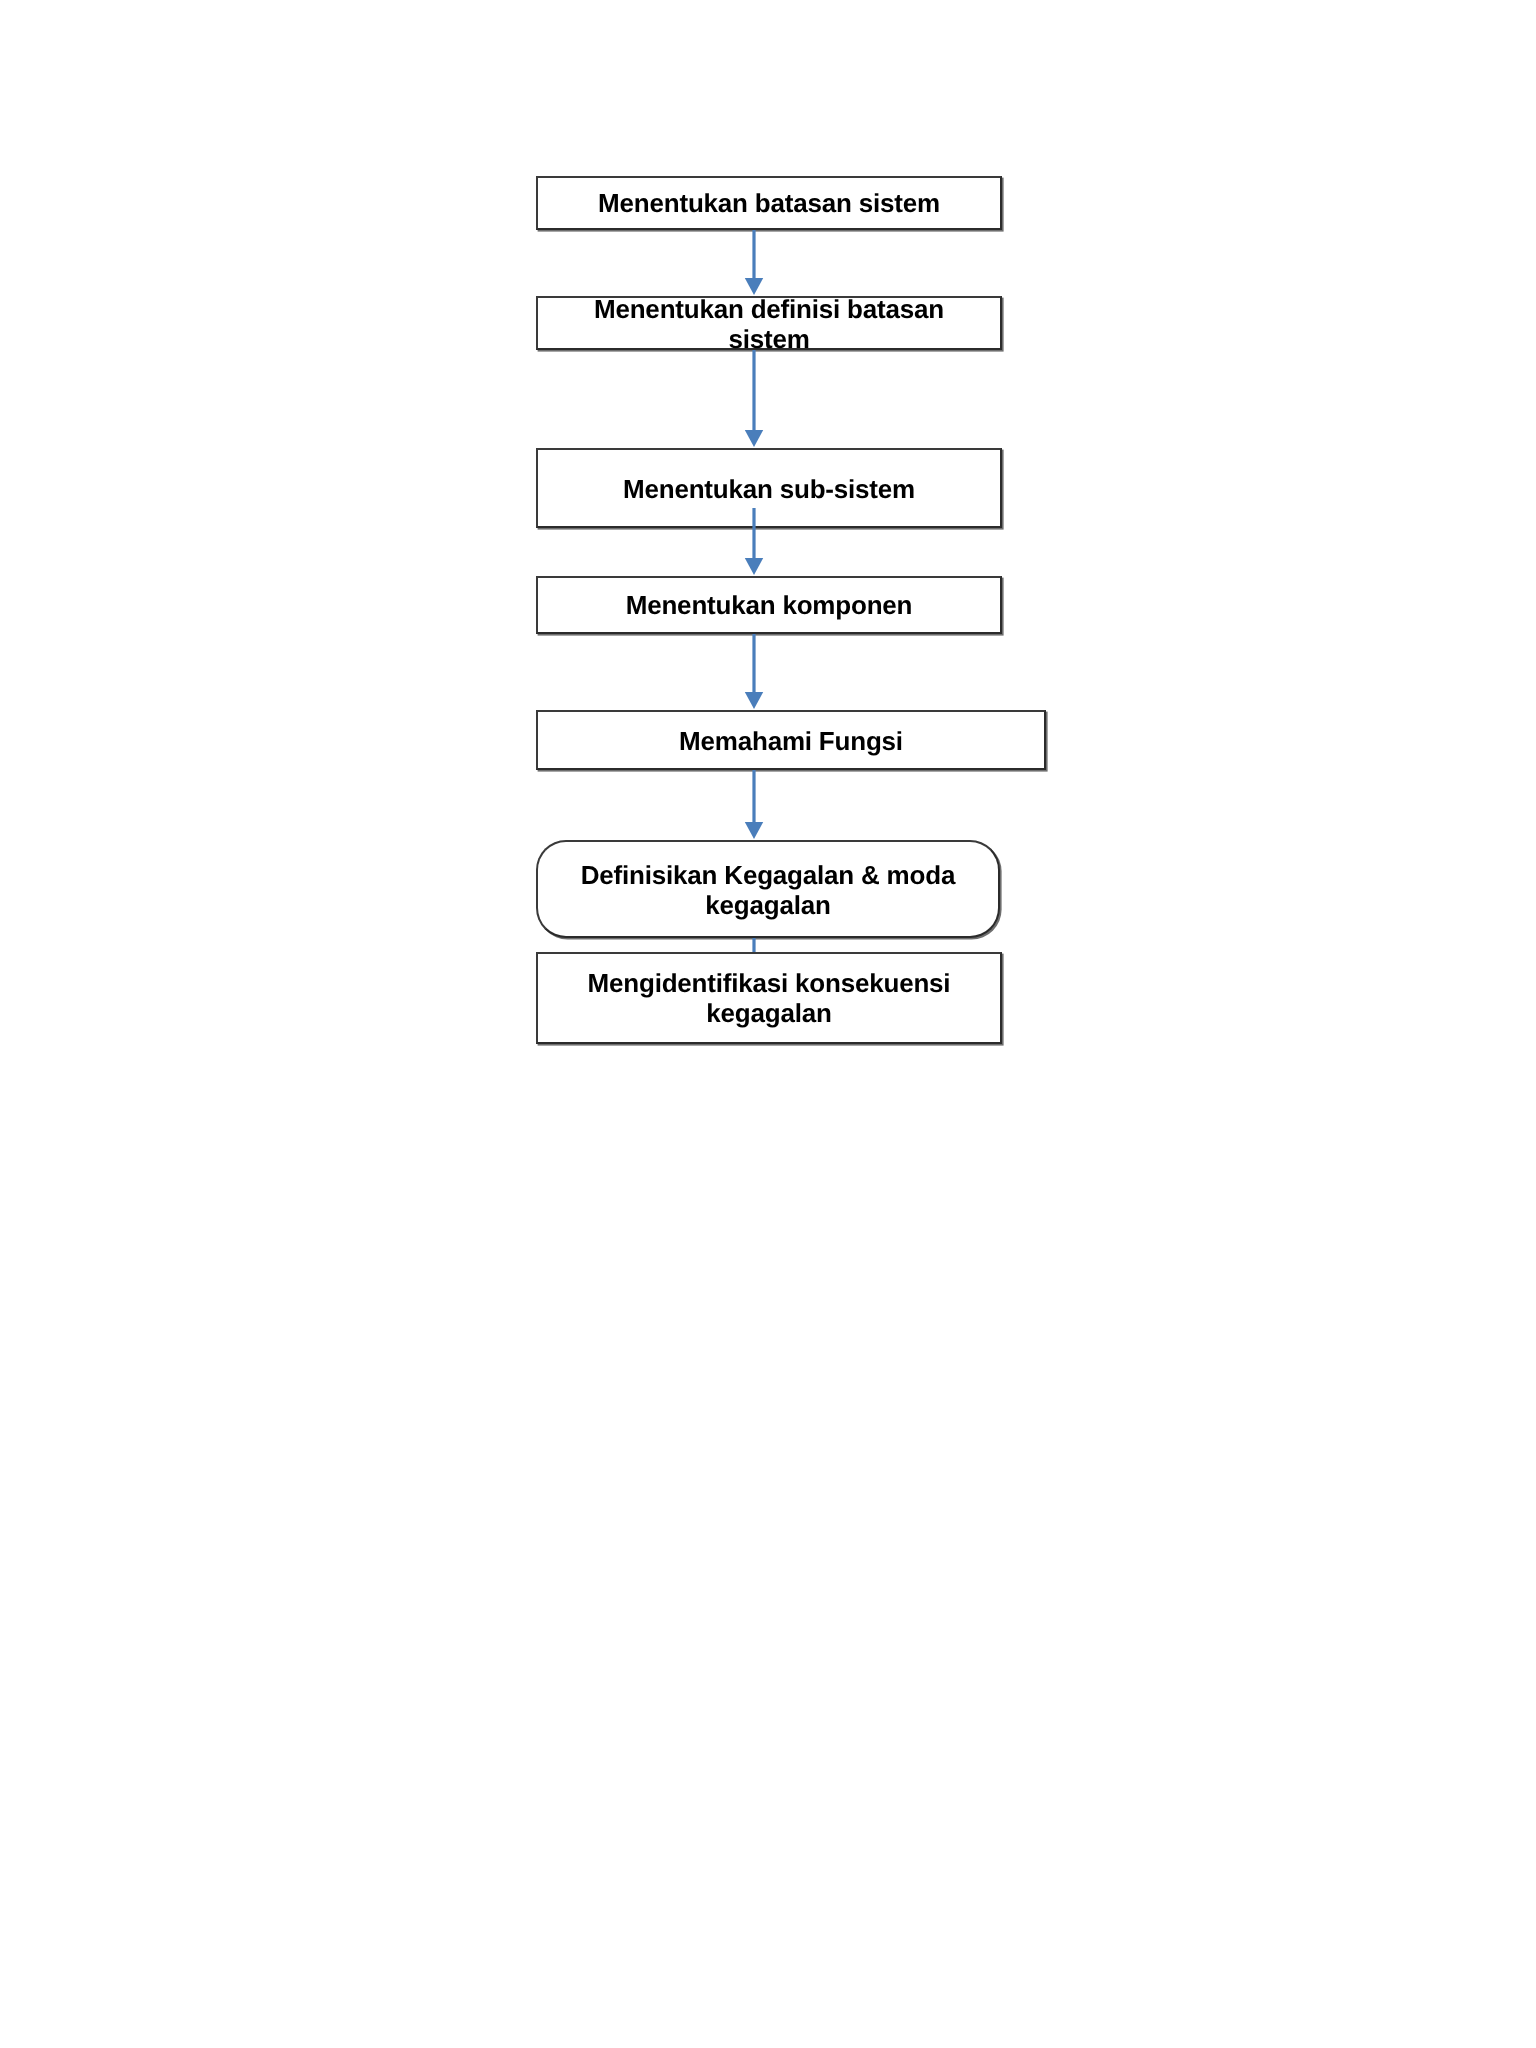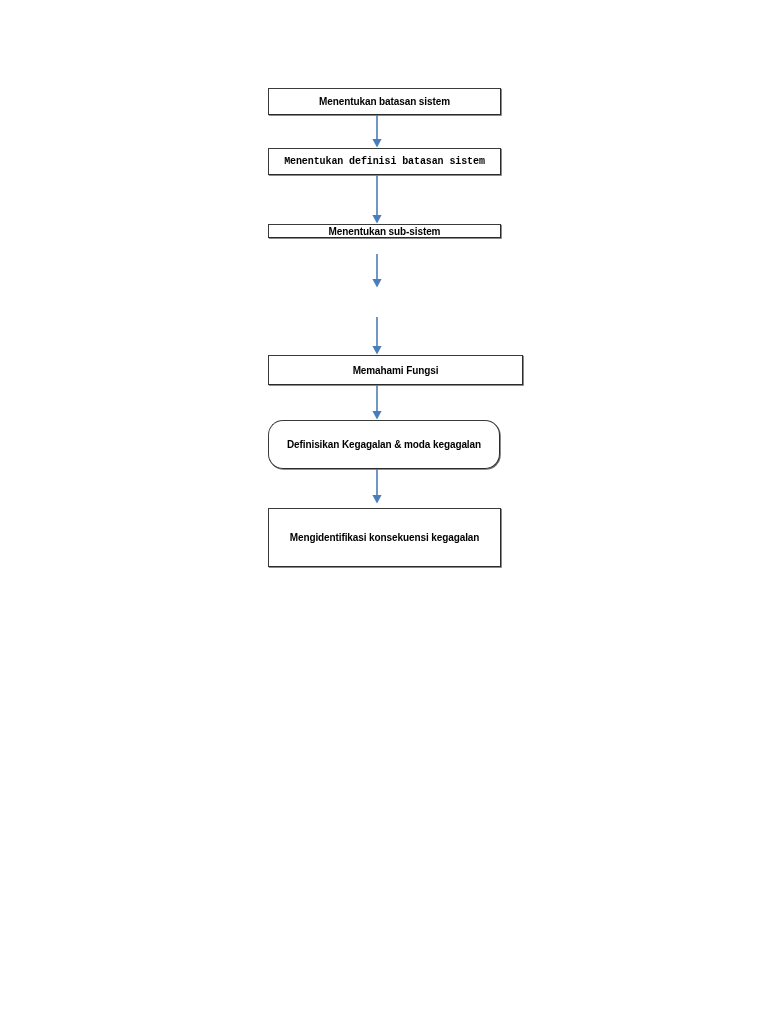--- a/index.html
+++ b/index.html
@@ -30,21 +30,21 @@
     background: #ffffff;
     border: 1.3px solid #3a3a3a;
     border-right-color: #2b2b2b;
     border-bottom-color: #2b2b2b;
     box-shadow: 0.8px 0.8px 0 0 #6e6e6e;
     display: flex;
     align-items: center;
     justify-content: center;
     text-align: center;
     color: #000000;
-    font-size: 10px;
+    font-size: 13px;
     font-weight: 600;
     line-height: 15px;
     letter-spacing: -0.1px;
     padding: 2px 6px;
   }
 
   .node-label {
     display: block;
     width: 100%;
   }
@@ -69,42 +69,45 @@
     <span class="node-label">Menentukan batasan sistem</span>
   </div>
 
   <div class="connector" style="left:369px; top:115px; height:33px;">
     <svg width="16" height="33" viewBox="0 0 16 33">
       <line x1="8" y1="0" x2="8" y2="25" stroke="#4A7EBB" stroke-width="1.6"></line>
       <polygon points="3.4,24 12.6,24 8,32.5" fill="#4A7EBB"></polygon>
     </svg>
   </div>
 
-  <div class="node" style="left:268px; top:148px; width:233px; height:27px;font-family:Liberation Mono, monospace;">
+  <div class="node" style="left:268px; top:148px; width:233px; height:27px;">
     <span class="node-label">Menentukan definisi batasan sistem</span>
   </div>
 
   <div class="connector" style="left:369px; top:175px; height:49px;">
     <svg width="16" height="49" viewBox="0 0 16 49">
       <line x1="8" y1="0" x2="8" y2="41" stroke="#4A7EBB" stroke-width="1.6"></line>
       <polygon points="3.4,40 12.6,40 8,48.5" fill="#4A7EBB"></polygon>
     </svg>
   </div>
 
-  <div class="node" style="left:268px; top:224px; width:233px; height:14px;">
+  <div class="node" style="left:268px; top:224px; width:233px; height:40px;">
     <span class="node-label">Menentukan sub-sistem</span>
   </div>
 
   <div class="connector" style="left:369px; top:254px; height:34px;">
     <svg width="16" height="34" viewBox="0 0 16 34">
       <line x1="8" y1="0" x2="8" y2="26" stroke="#4A7EBB" stroke-width="1.6"></line>
       <polygon points="3.4,25 12.6,25 8,33.5" fill="#4A7EBB"></polygon>
     </svg>
   </div>
 
+  <div class="node" style="left:268px; top:288px; width:233px; height:29px;">
+    <span class="node-label">Menentukan komponen</span>
+  </div>
 
   <div class="connector" style="left:369px; top:317px; height:38px;">
     <svg width="16" height="38" viewBox="0 0 16 38">
       <line x1="8" y1="0" x2="8" y2="30" stroke="#4A7EBB" stroke-width="1.6"></line>
       <polygon points="3.4,29 12.6,29 8,37.5" fill="#4A7EBB"></polygon>
     </svg>
   </div>
 
   <div class="node" style="left:268px; top:355px; width:255px; height:30px;">
     <span class="node-label">Memahami Fungsi</span>
@@ -121,17 +124,17 @@
     <span class="node-label">Definisikan Kegagalan &amp; moda kegagalan</span>
   </div>
 
   <div class="connector" style="left:369px; top:469px; height:35px;">
     <svg width="16" height="35" viewBox="0 0 16 35">
       <line x1="8" y1="0" x2="8" y2="27" stroke="#4A7EBB" stroke-width="1.6"></line>
       <polygon points="3.4,26 12.6,26 8,34.5" fill="#4A7EBB"></polygon>
     </svg>
   </div>
 
-  <div class="node" style="left:268px; top:508px; width:233px; height:59px;align-items:center;">
+  <div class="node" style="left:268px; top:476px; width:233px; height:46px;align-items:center;">
     <span class="node-label">Mengidentifikasi konsekuensi kegagalan</span>
   </div>
 
 </div>
 
 </body></html>

